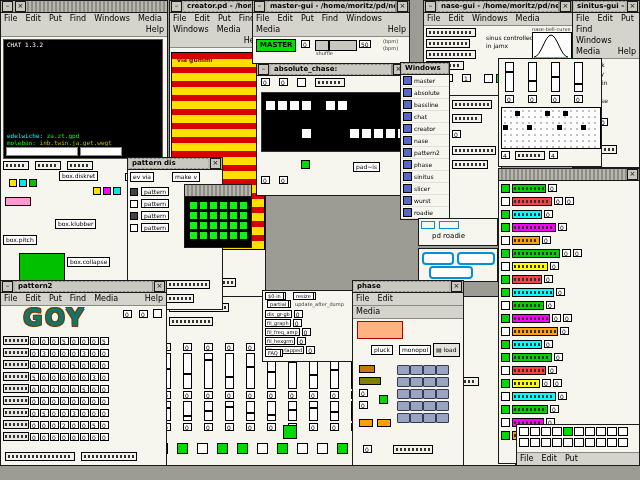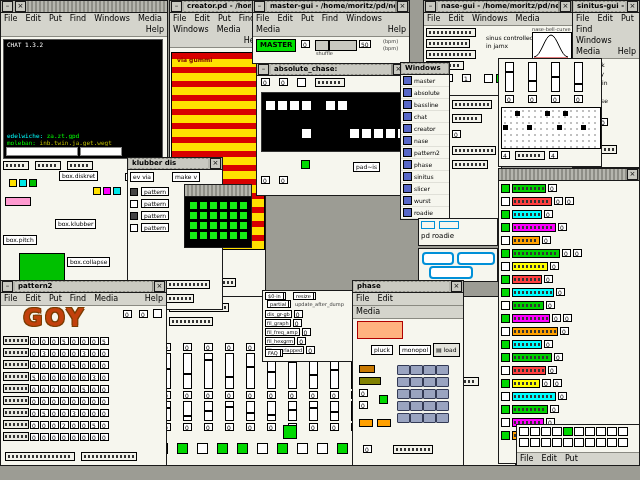--- a/index.html
+++ b/index.html
@@ -79,21 +79,21 @@
   .firow{display:flex;align-items:center;gap:2px;margin:1px 0;}
   .fobj{font-size:5px;line-height:6px;border:1px solid #000;background:#fff;padding:0 1px;white-space:nowrap;}
   .drow{display:flex;align-items:center;gap:3px;margin:3px 2px;}
   .dlabel{font-size:6px;line-height:7px;border:1px solid #000;background:#fff;padding:0 2px;}
   .scol{display:flex;flex-direction:column;align-items:center;gap:2px;width:17px;flex:none;}
   .seqcols{position:absolute;display:flex;gap:4px;}
   .msliders{position:absolute;display:flex;gap:14px;}
   .dotgrid{position:absolute;background:#fff;border:1px solid #000;
            background-image:radial-gradient(#777 0.6px, transparent 0.8px);background-size:6px 6px;}
   .msg{position:absolute;background:#fff;border:1px solid #000;border-right:3px double #000;font-size:5px;line-height:6px;padding:0 2px;white-space:nowrap;}
-  .biglbl{position:absolute;font-size:24px;font-weight:bold;color:#c2410c;letter-spacing:2px;
+  .biglbl{position:absolute;font-size:24px;font-weight:bold;color:#0f766e;letter-spacing:2px;
           text-shadow:1px 1px 0 #7a3c00,-1px -1px 0 #7a3c00,1px -1px 0 #7a3c00,-1px 1px 0 #7a3c00;}
   .orangebox{position:absolute;background:#ffb380;border:1px solid #b00000;}
   .minibox{position:absolute;border:1px solid #000;box-sizing:border-box;}
   .bluebord{position:absolute;border:2px solid #0090d8;border-radius:4px;background:#fff;}
   .loadbox{position:absolute;background:#e4e4dc;border:1px solid #000;font-size:6px;line-height:10px;padding:0 2px;display:flex;align-items:center;gap:2px;}
   .roadielbl{position:absolute;font-size:7px;}
   .caption{position:absolute;font-size:6px;line-height:7px;}
   
   .taskbar{position:absolute;left:0;top:466px;width:640px;height:14px;background:#4a4a4a;border-top:1px solid #111;box-sizing:border-box;display:flex;align-items:center;z-index:30;}
   .tchip{height:12px;background:#c8c8c0;border:1px solid #000;font-size:8px;line-height:10px;padding:0 4px;margin-left:1px;box-sizing:border-box;}
@@ -492,21 +492,21 @@
       </div>
       <div class="tg on abs" style="left:44px;top:84px"></div>
       <div class="obj t" style="left:96px;top:86px">pad~is</div>
       <div class="nb2 abs" style="left:4px;top:100px">0</div>
       <div class="nb2 abs" style="left:22px;top:100px">0</div>
     </div>
   </div>
 
   <div class="win" style="left:127px;top:157px;width:96px;height:153px;z-index:6">
     <div class="tb">
-      <span class="ttl">klubber dis</span>
+      <span class="ttl">pattern dis</span>
       <span class="tbtn">×</span>
     </div>
     <div class="wc">
       <div class="obj t" style="left:2px;top:2px">ev via</div>
       <div class="obj t" style="left:44px;top:2px">make v</div>
       <div style="position:absolute;left:0;top:14px">
           <div class="drow">
             <div class="cb on"></div>
             <span class="dlabel">pattern</span>
           </div>
@@ -567,21 +567,21 @@
           <div class="c on"></div>
           <div class="c on"></div>
         </div>
     </div>
   </div>
 
   <div class="win" style="left:418px;top:218px;width:80px;height:28px;z-index:7">
     <div class="wc">
       <div class="minibox" style="left:2px;top:2px;width:14px;height:8px;border-color:#0090d8"></div>
       <div class="minibox" style="left:20px;top:2px;width:20px;height:8px;border-color:#0090d8"></div>
-      <span class="roadielbl" style="left:2px;top:13px">pd roadie</span>
+      <span class="roadielbl" style="left:13px;top:13px">pd roadie</span>
     </div>
   </div>
 
   <div class="win" style="left:418px;top:248px;width:80px;height:34px;z-index:7">
     <div class="wc">
       <div class="bluebord" style="left:3px;top:3px;width:28px;height:9px"></div>
       <div class="bluebord" style="left:38px;top:3px;width:34px;height:9px"></div>
       <div class="bluebord" style="left:10px;top:17px;width:40px;height:9px"></div>
     </div>
   </div>

